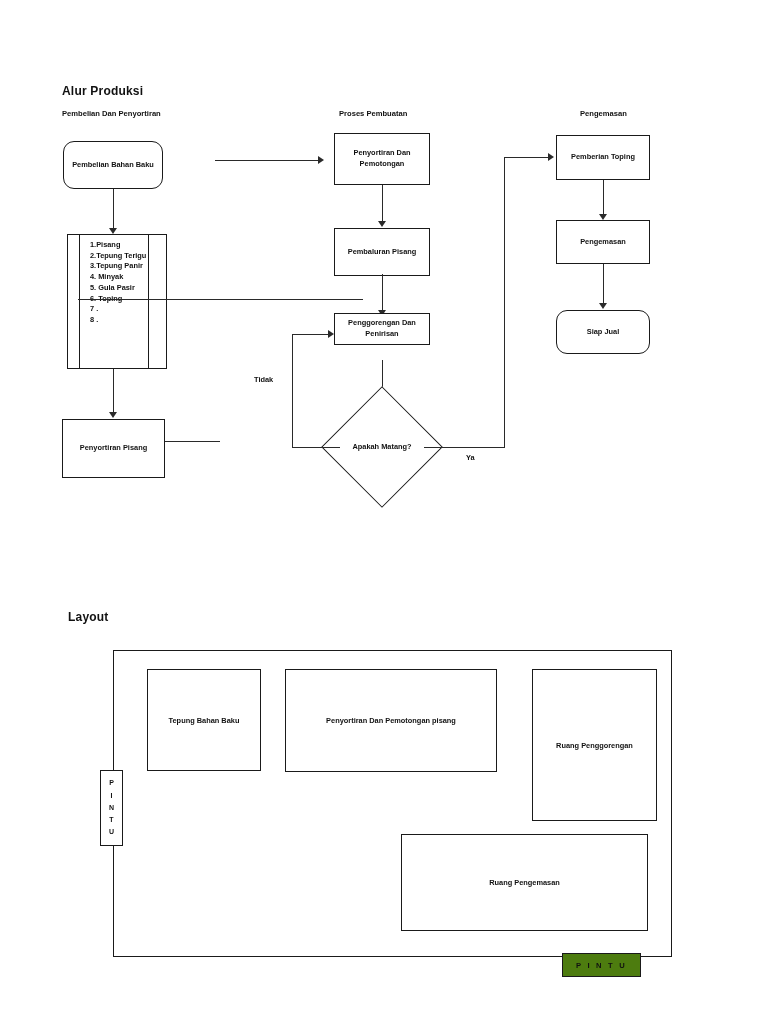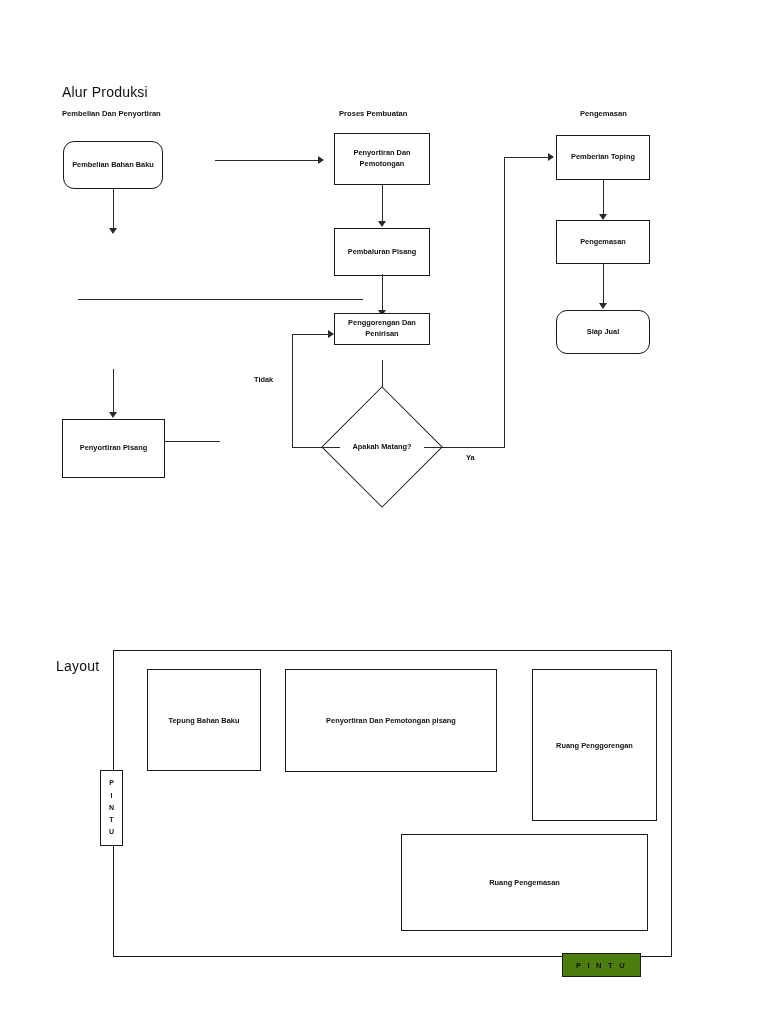--- a/index.html
+++ b/index.html
@@ -10,21 +10,21 @@
     color:#111111;
   }
   .page{position:absolute;left:0;top:0;width:768px;height:1024px;}
 
   
   .node{position:absolute;box-sizing:border-box;display:flex;
         align-items:center;justify-content:center;text-align:center;
         background:#ffffff;}
   .node span{display:block;line-height:1.45;}
 
-  .heading{position:absolute;font-size:14px;font-weight:normal;letter-spacing:.2px;
+  .heading{position:absolute;font-size:12px;font-weight:bold;letter-spacing:.2px;
            white-space:nowrap;color:#111;}
   .col-title{position:absolute;font-size:7.6px;font-weight:bold;white-space:nowrap;}
 
   
   .rect{border:1.4px solid #1a1a1a;font-size:7.4px;font-weight:bold;}
   .round{border:1.4px solid #1a1a1a;border-radius:11px;font-size:7.4px;font-weight:bold;}
   .predef{border:1.4px solid #1a1a1a;}
   .predef .bar{position:absolute;top:0;bottom:0;width:0;border-left:1.2px solid #1a1a1a;}
   .predef .bar.l{left:11px;}
   .predef .bar.r{right:17px;}
@@ -72,20 +72,34 @@
   <div class="col-title" style="left:339px;top:109px;">Proses Pembuatan</div>
   <div class="col-title" style="left:580px;top:109px;">Pengemasan</div>
 
   <div class="node round" style="left:63px;top:141px;width:100px;height:48px;">
     <span>Pembelian Bahan Baku</span>
   </div>
 
   <div class="v-line" style="left:113px;top:189px;height:40px;"></div>
   <div class="arrow-d" style="left:109px;top:228px;"></div>
 
+  <div class="node predef" style="left:67px;top:234px;width:100px;height:135px;">
+    <div class="bar l"></div>
+    <div class="bar r"></div>
+    <div class="listing">
+      <div>1.Pisang</div>
+      <div>2.Tepung Terigu</div>
+      <div>3.Tepung Panir</div>
+      <div>4. Minyak</div>
+      <div>5. Gula Pasir</div>
+      <div>6. Toping</div>
+      <div>7 .</div>
+      <div>8 .</div>
+    </div>
+  </div>
 
   <div class="h-line" style="left:78px;top:299px;width:285px;"></div>
 
   <div class="v-line" style="left:113px;top:369px;height:45px;"></div>
   <div class="arrow-d" style="left:109px;top:412px;"></div>
 
   <div class="node rect" style="left:62px;top:419px;width:103px;height:59px;">
     <span>Penyortiran Pisang</span>
   </div>
   <div class="h-line" style="left:165px;top:441px;width:55px;"></div>
@@ -142,21 +156,21 @@
     <span>Pengemasan</span>
   </div>
 
   <div class="v-line" style="left:603px;top:264px;height:42px;"></div>
   <div class="arrow-d" style="left:599px;top:303px;"></div>
 
   <div class="node round" style="left:556px;top:310px;width:94px;height:44px;">
     <span>Siap Jual</span>
   </div>
 
-  <div class="heading" style="left:56px;top:610px;margin-top:48px;">Layout</div>
+  <div class="heading" style="left:68px;top:610px;">Layout</div>
 
   <div class="floor" style="left:113px;top:650px;width:557px;height:305px;"></div>
 
   <div class="room" style="left:147px;top:669px;width:112px;height:100px;">
     <span>Tepung Bahan Baku</span>
   </div>
 
   <div class="room" style="left:285px;top:669px;width:210px;height:101px;">
     <span>Penyortiran Dan Pemotongan pisang</span>
   </div>

